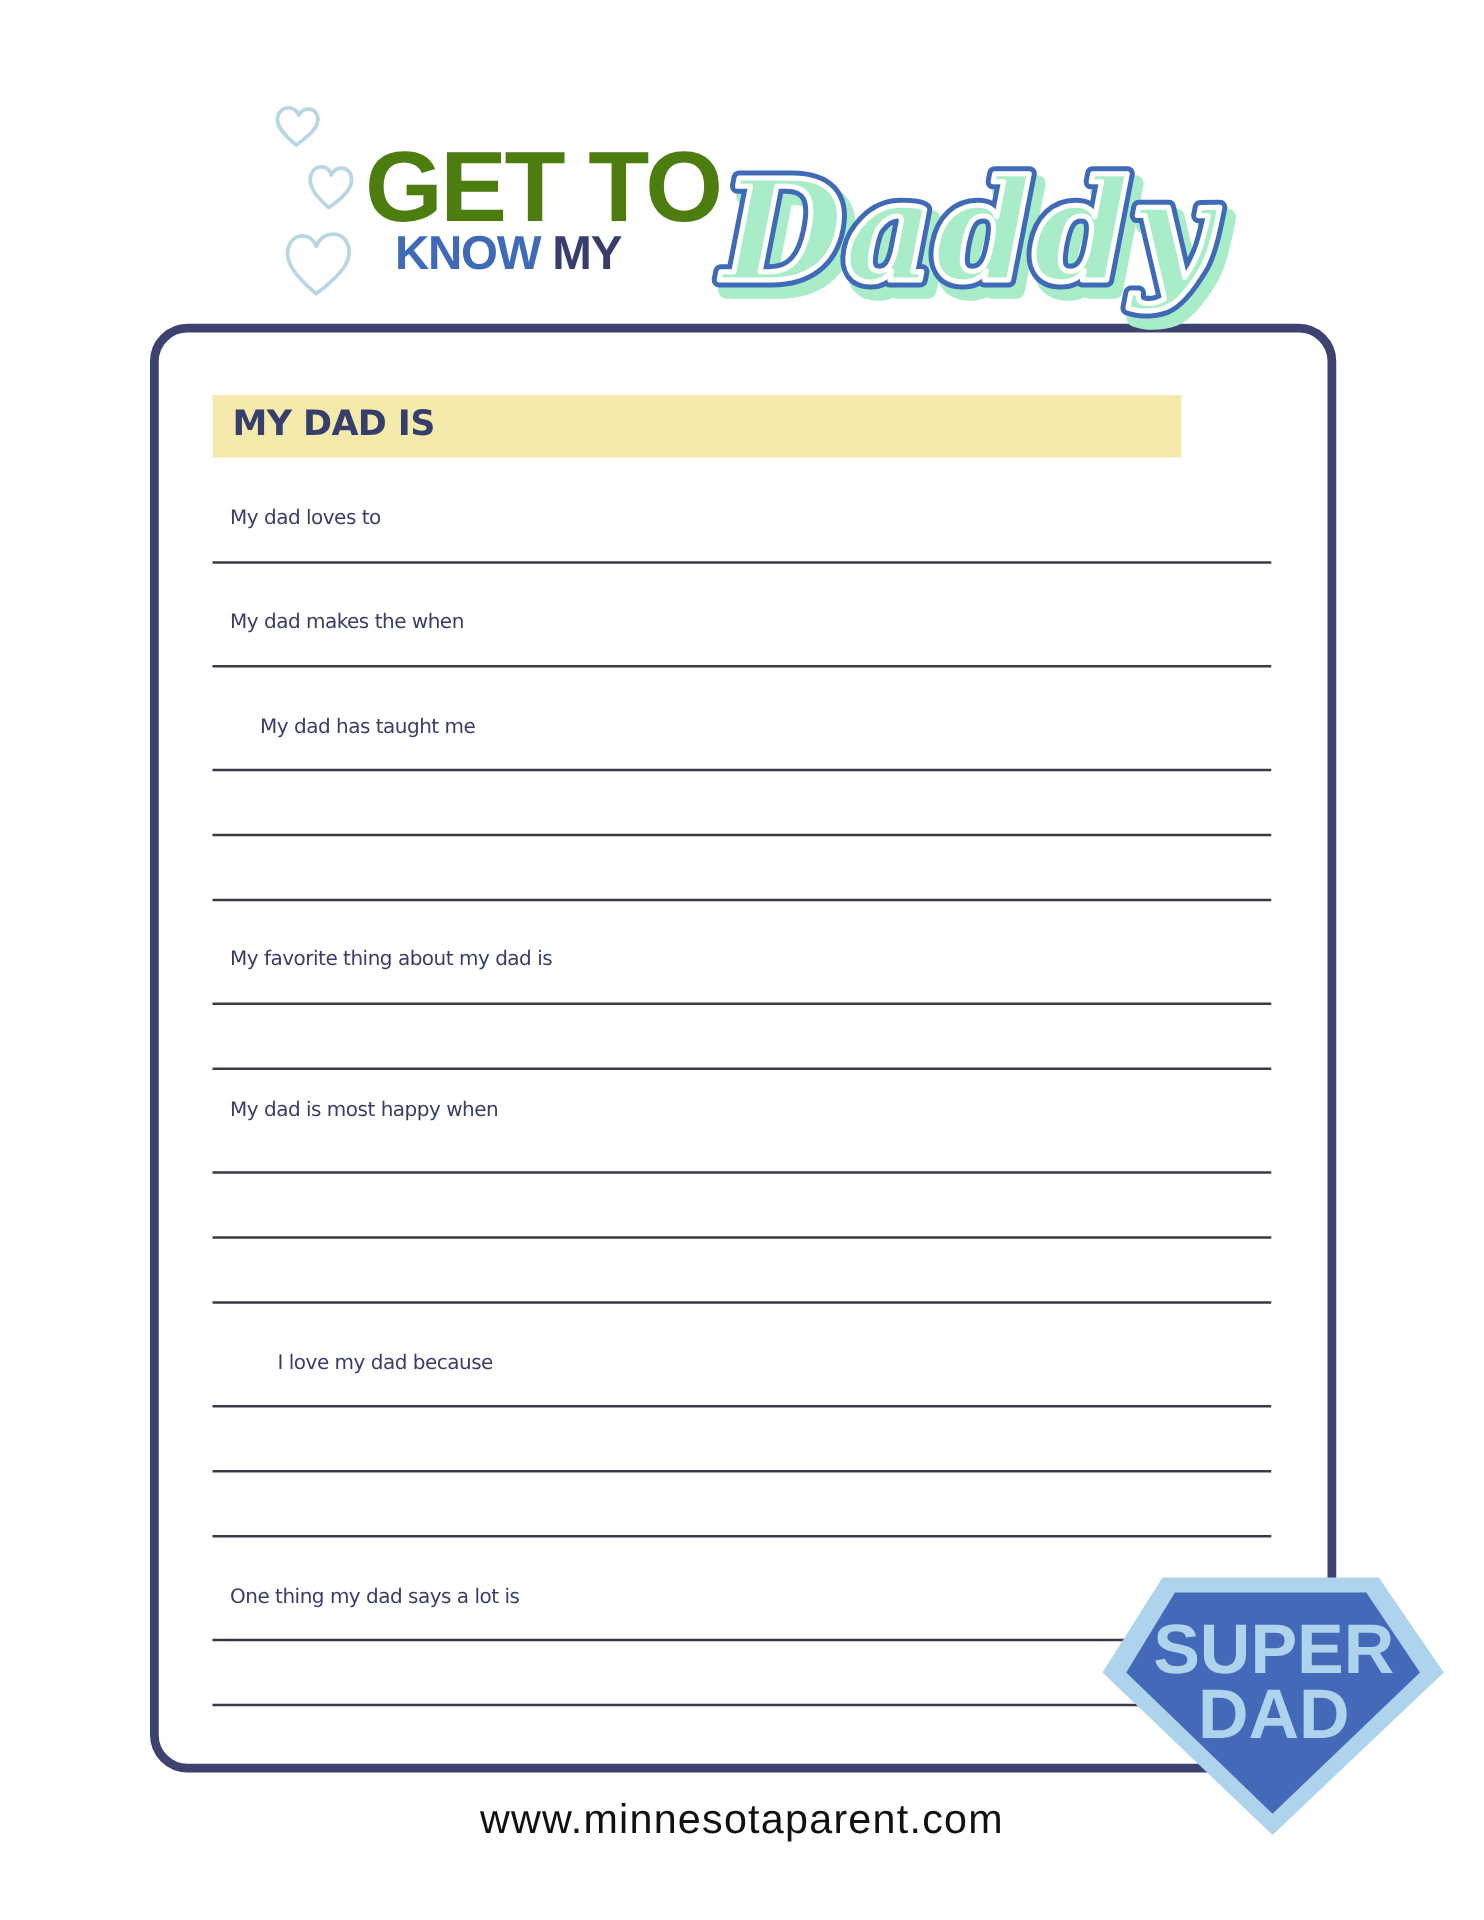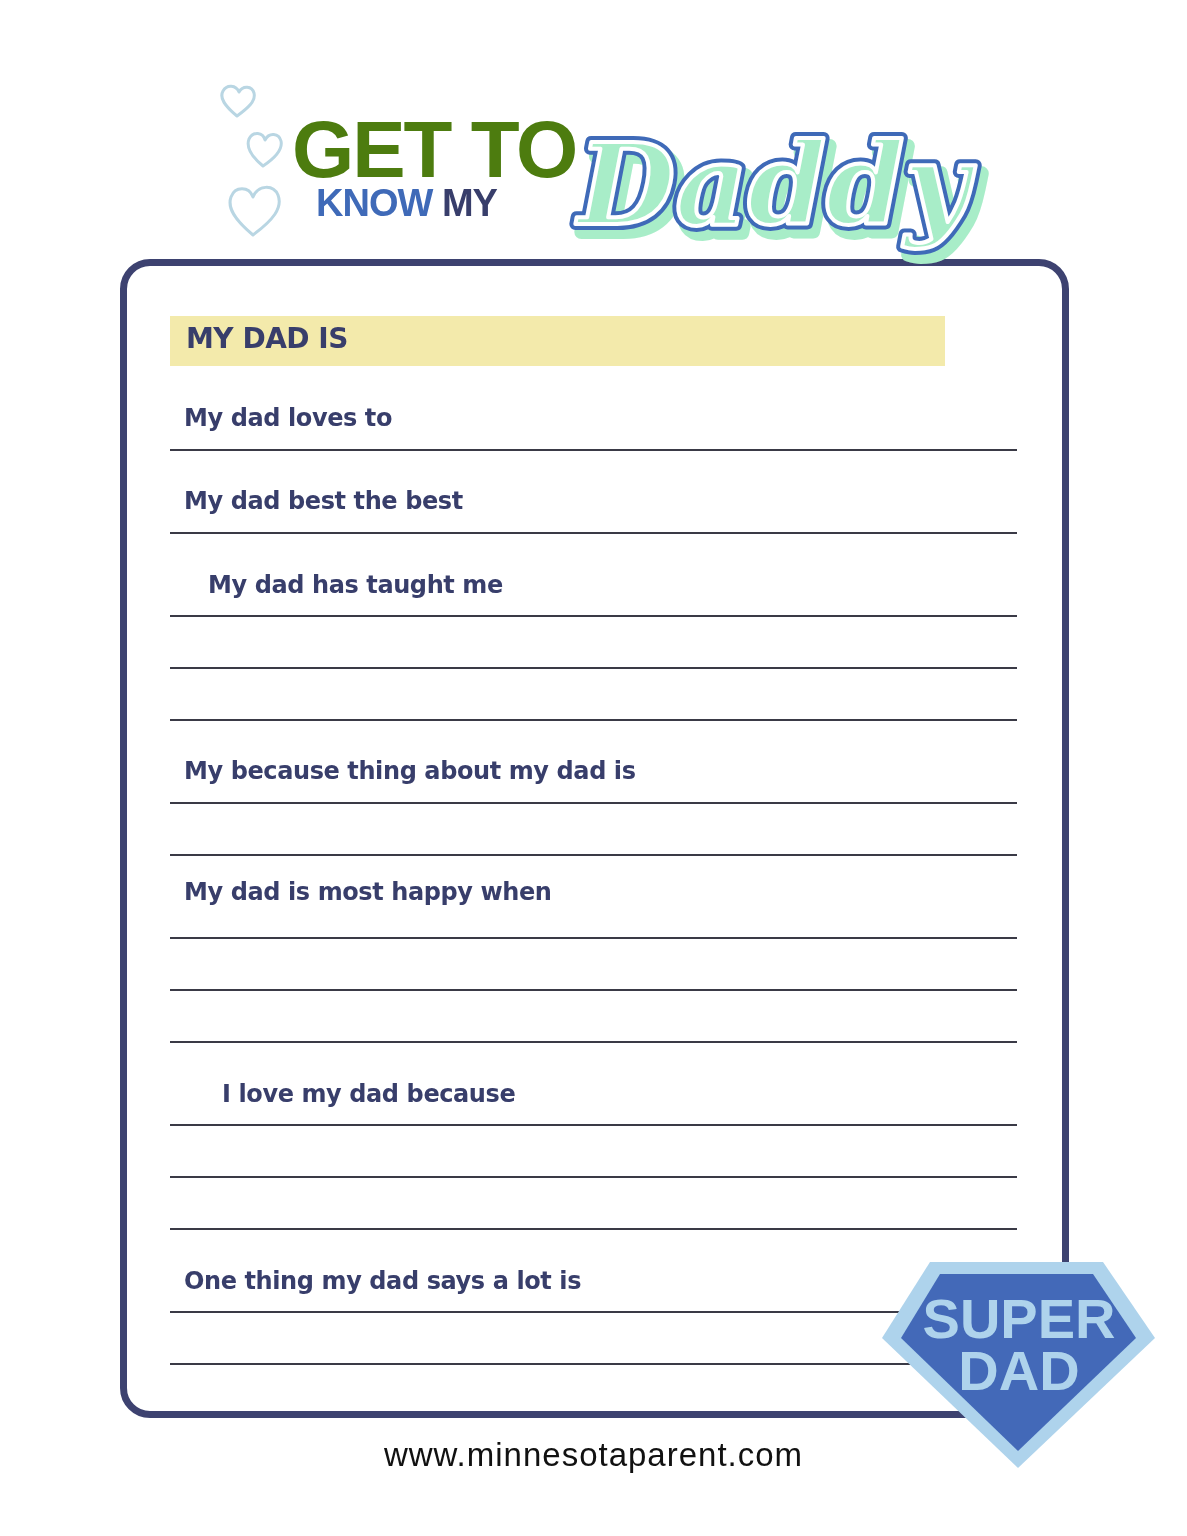--- a/index.html
+++ b/index.html
@@ -33,22 +33,22 @@
     }
     .section-head {
       left: 170px; top: 316px; width: 775px; height: 50px; background: #f3eaab;
     }
     .section-head span {
       position: absolute; left: 16px; top: 6px;
       font-family: "DejaVu Sans", sans-serif; font-weight: bold; font-size: 28px; color: #383e6b;
       letter-spacing: -0.5px;
     }
     .prompt {
-      left: 184px; font-family: "DejaVu Sans", sans-serif; font-weight: bold;
-      font-size: 24px; color: #383e6b; letter-spacing: -0.4px; white-space: nowrap;
+      left: 184px; font-family: "DejaVu Sans", sans-serif; font-weight: normal;
+      font-size: 16px; color: #383e6b; letter-spacing: -0.4px; white-space: nowrap;
     }
     .rule { left: 170px; width: 847px; height: 0; border-top: 2px solid #3a3a46; }
 
     
     .badge { left: 878px; top: 1258px; width: 282px; height: 214px; }
 
     
     .footer {
       left: 0; width: 1187px; top: 1436px; text-align: center;
       font-family: Liberation Sans, sans-serif; font-size: 33px; color: #111111; letter-spacing: 1px;
@@ -81,29 +81,29 @@
   </g>
 </svg>
 
 <div class="abs section-head">
   <span>MY DAD IS</span>
 </div>
 
 <div class="abs prompt" style="top:404px;">My dad loves to</div>
 <div class="abs rule" style="top:449px;"></div>
 
-<div class="abs prompt" style="top:487px;">My dad best the best</div>
+<div class="abs prompt" style="top:487px;">My dad makes the when</div>
 <div class="abs rule" style="top:532px;"></div>
 
 <div class="abs prompt" style="top:571px;margin-left:24px;">My dad has taught me</div>
 <div class="abs rule" style="top:615px;"></div>
 <div class="abs rule" style="top:667px;"></div>
 <div class="abs rule" style="top:719px;"></div>
 
-<div class="abs prompt" style="top:757px;">My because thing about my dad is</div>
+<div class="abs prompt" style="top:757px;">My favorite thing about my dad is</div>
 <div class="abs rule" style="top:802px;"></div>
 <div class="abs rule" style="top:854px;"></div>
 
 <div class="abs prompt" style="top:878px;">My dad is most happy when</div>
 <div class="abs rule" style="top:937px;"></div>
 <div class="abs rule" style="top:989px;"></div>
 <div class="abs rule" style="top:1041px;"></div>
 
 <div class="abs prompt" style="top:1080px;margin-left:38px;">I love my dad because</div>
 <div class="abs rule" style="top:1124px;"></div>

